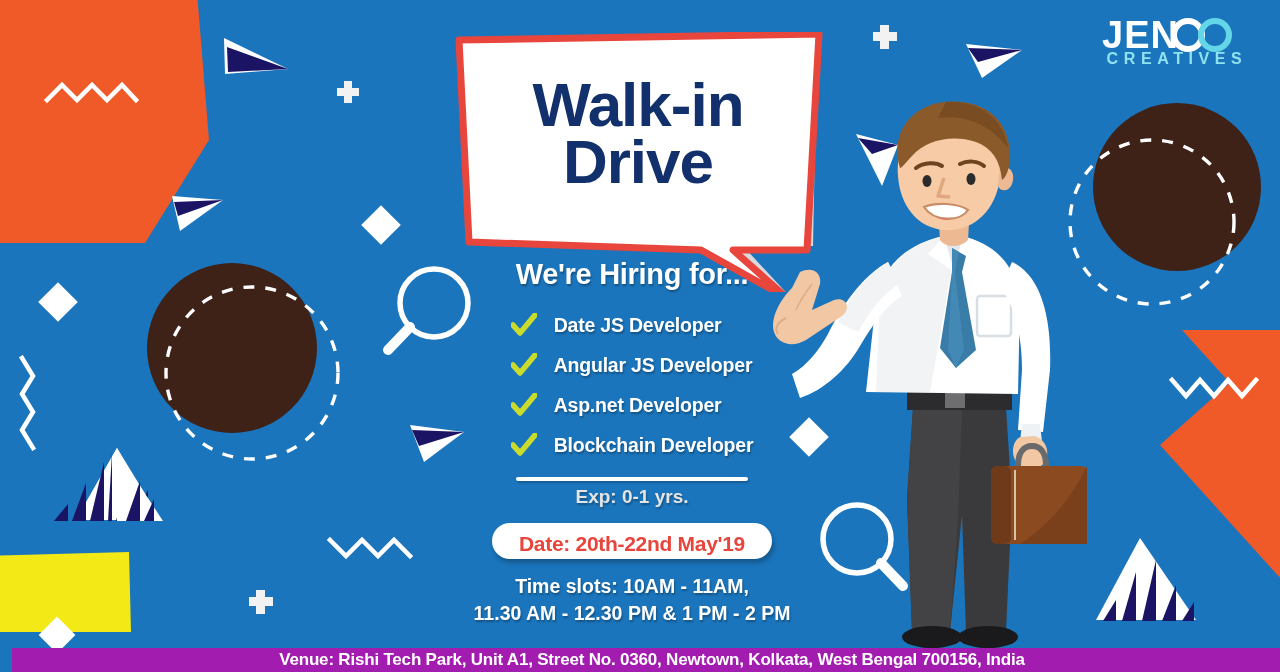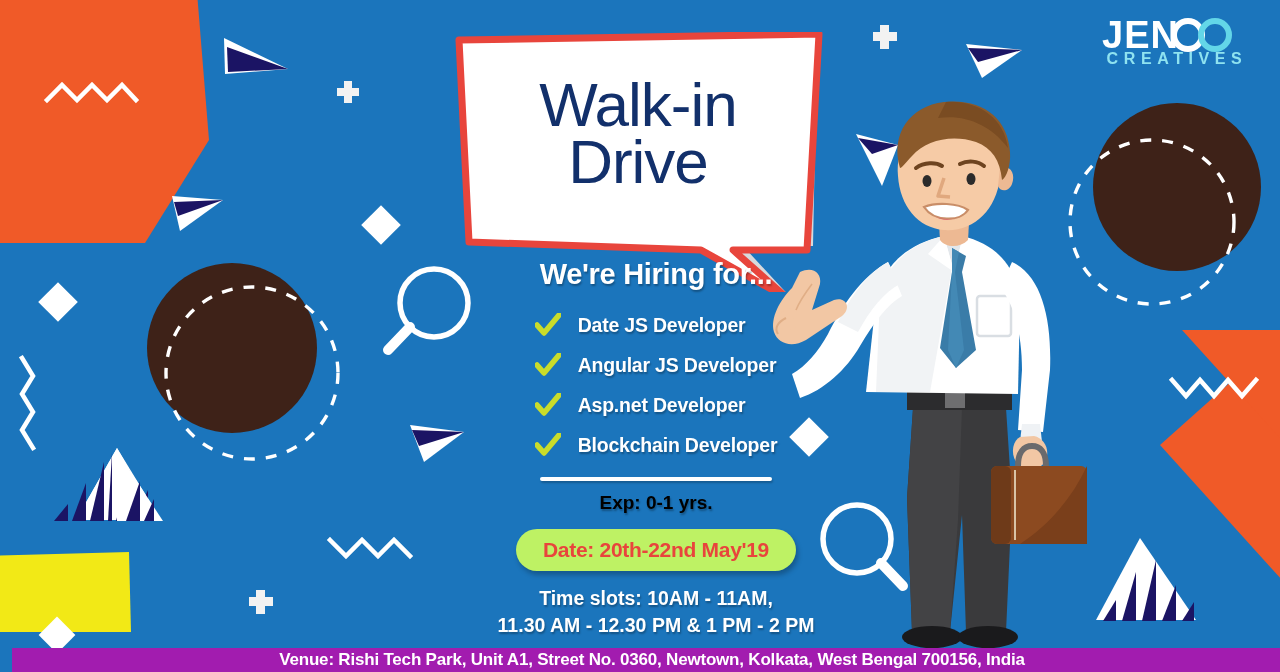--- a/index.html
+++ b/index.html
@@ -10,54 +10,54 @@
     font-family:"Liberation Sans","DejaVu Sans",sans-serif;
   }
   .layer{position:absolute;inset:0;}
   svg.layer{width:1280px;height:672px;display:block;}
 
   
   .bubble-wrap{position:absolute;left:443px;top:32px;width:390px;height:260px;}
   .bubble-text{
     position:absolute;left:0;top:44px;width:390px;
     text-align:center;color:#12306B;
-    font-size:62px;line-height:0.92;font-weight:normal;letter-spacing:-1px;
+    font-size:62px;line-height:0.92;font-weight:bold;letter-spacing:-1px;
   }
   .bubble-text .l2{display:block;}
 
   
   .hiring{
-    position:absolute;left:440px;top:258px;width:432px;text-align:center;
+    position:absolute;left:416px;top:258px;width:432px;text-align:center;
   }
   .hiring-title{
     color:#ffffff;font-size:29px;font-weight:bold;letter-spacing:-0.3px;
     text-shadow:1px 2px 2px rgba(0,0,0,.30);margin:0;
   }
   .joblist{list-style:none;margin:22px 0 0 0;padding:0;display:inline-block;text-align:left;}
   .joblist li{
     display:flex;align-items:center;gap:17px;margin-bottom:16px;
   }
   .chk{width:26px;height:24px;flex:0 0 26px;}
   .job-label{
     color:#ffffff;font-size:19.5px;font-weight:bold;letter-spacing:-0.2px;
     text-shadow:1px 2px 2px rgba(0,0,0,.30);white-space:nowrap;
   }
   .rule{
     width:232px;height:4px;background:#ffffff;margin:4px auto 0 auto;border-radius:2px;
     box-shadow:1px 2px 2px rgba(0,0,0,.22);
   }
   .exp{
-    color:#000000;font-size:19px;font-weight:bold;margin-top:11px;
+    color:#e5e5e5;font-size:19px;font-weight:bold;margin-top:5px;
     text-shadow:1px 2px 2px rgba(0,0,0,.30);
   }
   .date-badge{
     display:inline-block;margin-top:15px;
-    background:#bef264;color:#E8453C;
+    background:#ffffff;color:#E8453C;
     font-size:21px;font-weight:bold;letter-spacing:-0.3px;
-    padding:9px 27px 9px 27px;border-radius:22px;
+    padding:9px 27px 3px 27px;border-radius:22px;
     box-shadow:2px 4px 5px rgba(0,0,0,.25);
   }
   .slots{
     color:#ffffff;font-size:19.5px;font-weight:bold;line-height:1.36;margin-top:14px;
     text-shadow:1px 2px 2px rgba(0,0,0,.30);
   }
 
   
   .logo{position:absolute;right:24px;top:8px;width:178px;height:62px;}
   .logo-sub{

